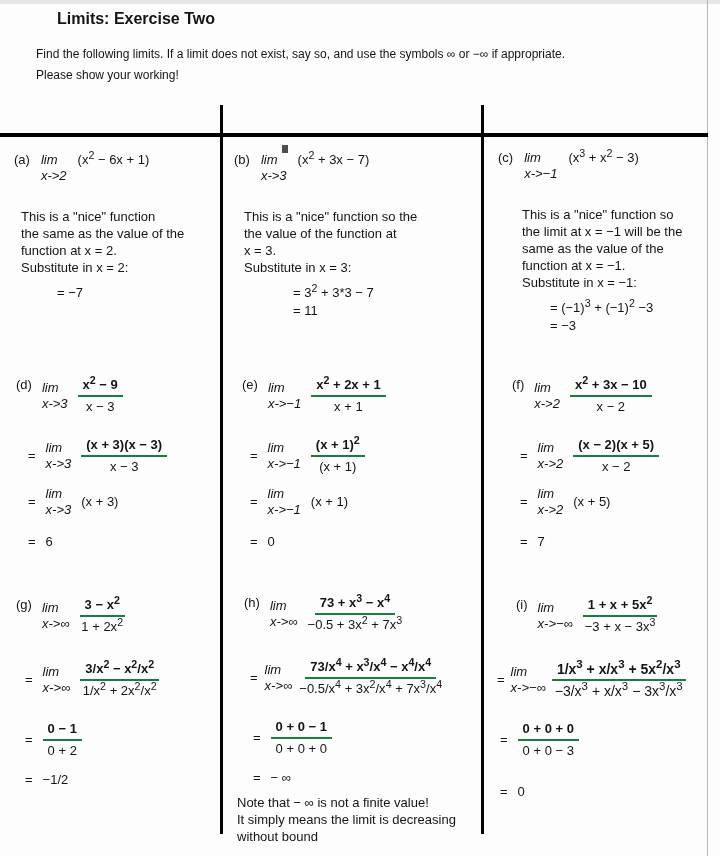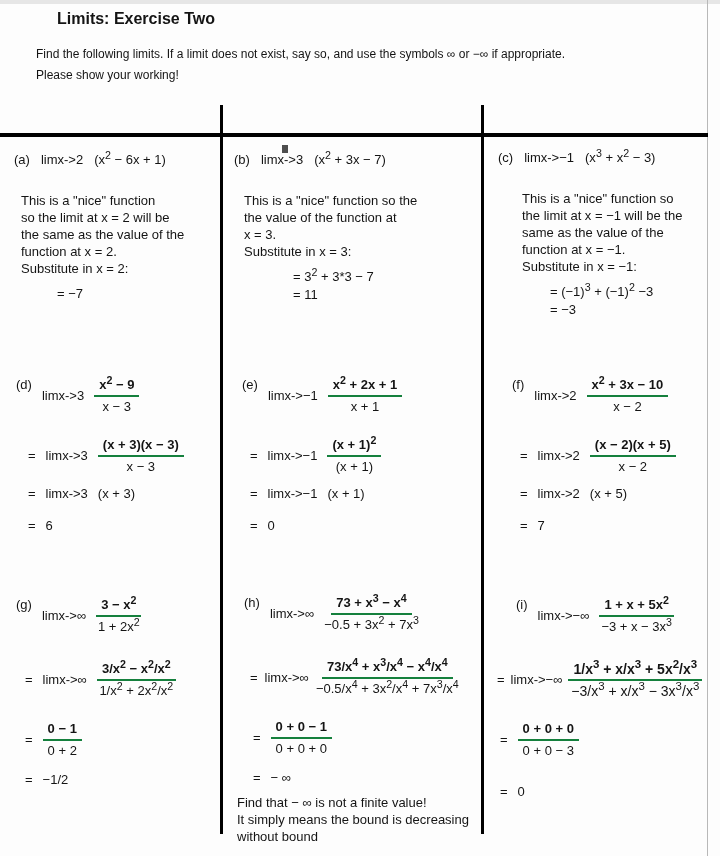--- a/index.html
+++ b/index.html
@@ -13,21 +13,21 @@
   .rightborder { position:absolute; left:707px; top:0; width:1px; height:856px; background:#b8b8b8; }
   .title { position:absolute; left:57px; top:10px; font-size:16px; font-weight:bold; white-space:nowrap; }
   .instr { position:absolute; left:36px; top:44px; line-height:21px; font-size:12px; white-space:nowrap; }
   .hrule { position:absolute; left:0; top:133px; width:708px; height:4px; background:#000; }
   .vrule { position:absolute; top:105px; height:729px; width:3px; background:#000; }
   #v1 { left:220px; } #v2 { left:481px; }
   .cursor-artifact { position:absolute; left:282px; top:145px; width:6px; height:8px; background:#4e4e4e; }
 
   .prob { position:absolute; line-height:16px; }
   .phead { display:flex; align-items:flex-start; gap:11px; white-space:nowrap; }
-  .limstack { display:inline-flex; flex-direction:row; align-items:flex-start; line-height:16px; white-space:nowrap; }
+  .limstack { display:inline-flex; flex-direction:column; align-items:flex-start; line-height:16px; white-space:nowrap;font-style:italic; }
   .para { margin-top:24px; line-height:17px; white-space:nowrap; }
   .work { margin-top:8px; line-height:18px; white-space:nowrap; }
   .mrow { display:flex; align-items:center; gap:10px; white-space:nowrap; }
   .plabel.hd { align-self:flex-start; margin-top:1px; }
   .frac { display:inline-flex; flex-direction:column; align-items:center; line-height:18px; white-space:nowrap; }
   .frac .num { border-bottom:2px solid #15803d; padding:0 5px 1px;font-weight:bold; }
   .frac .den { padding-top:1px; }
   sup { font-size:0.82em; vertical-align:baseline; position:relative; top:-0.5em; line-height:0; }
   .r2 .m2 { margin-top:20px; } .r2 .m3 { margin-top:10px; } .r2 .m4 { margin-top:16px; }
   .r3 .m2 { margin-top:24px; } .r3 .m3 { margin-top:20px; } .r3 .m4 { margin-top:12px; }
@@ -54,21 +54,20 @@
   <div class="phead">
     <span>(a)</span>
     <span class="limstack">
       <span>lim</span>
       <span>x-&gt;2</span>
     </span>
     <span>(x<sup>2</sup> − 6x + 1)</span>
   </div>
   <div class="para" style="margin-left:7px">
     <div>This is a "nice" function</div>
-    <div>so the limit at x = 2 will be</div>
     <div>the same as the value of the</div>
     <div>function at x = 2.</div>
     <div>Substitute in x = 2:</div>
   </div>
   <div class="work" style="margin-left:43px">
     <div>= −7</div>
   </div>
 </div>
 
 <div class="prob" style="left:234px;top:152px;width:242px">
@@ -289,22 +288,22 @@
     <span class="frac">
       <span class="num">0 + 0 − 1</span>
       <span class="den">0 + 0 + 0</span>
     </span>
   </div>
   <div class="mrow m4">
     <span style="margin-left:16px">=</span>
     <span>− ∞</span>
   </div>
   <div class="note">
-    <div>Find that − ∞ is not a finite value!</div>
-    <div>It simply means the bound is decreasing</div>
+    <div>Note that − ∞ is not a finite value!</div>
+    <div>It simply means the limit is decreasing</div>
     <div>without bound</div>
   </div>
 </div>
 
 <div class="prob r3" style="left:492px;top:596px;width:214px">
   <div class="mrow" style="margin-left:24px">
     <span class="plabel hd">(i)</span>
     <span class="limstack">
       <span>lim</span>
       <span>x-&gt;−∞</span>

